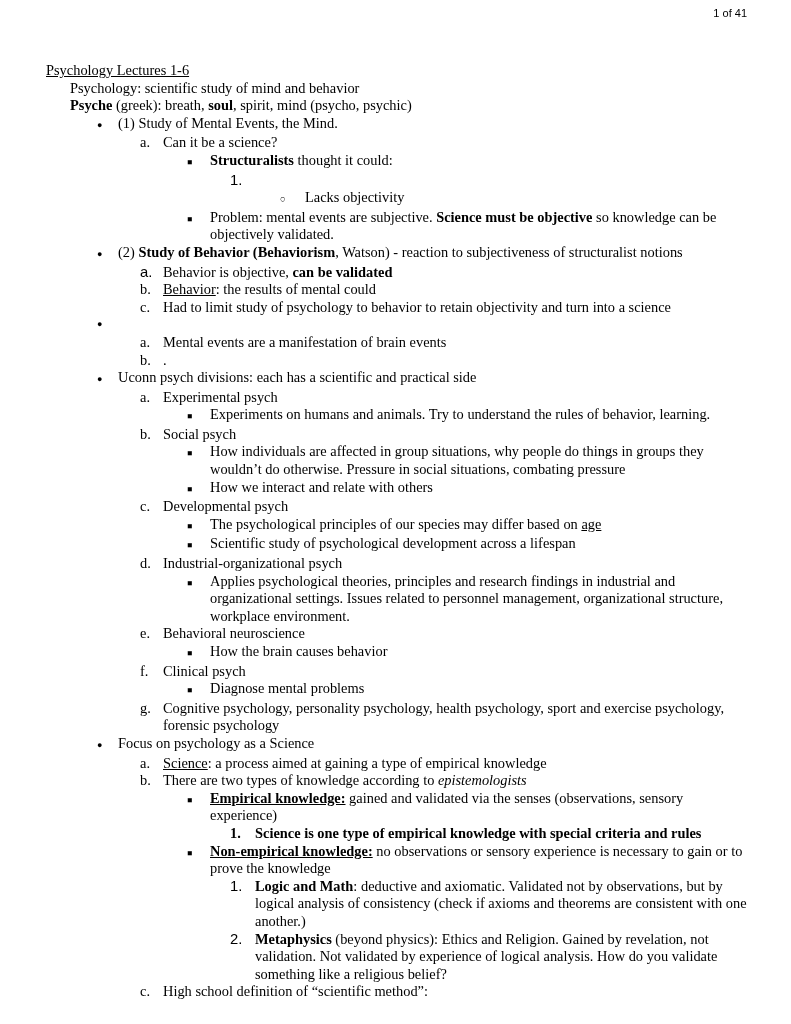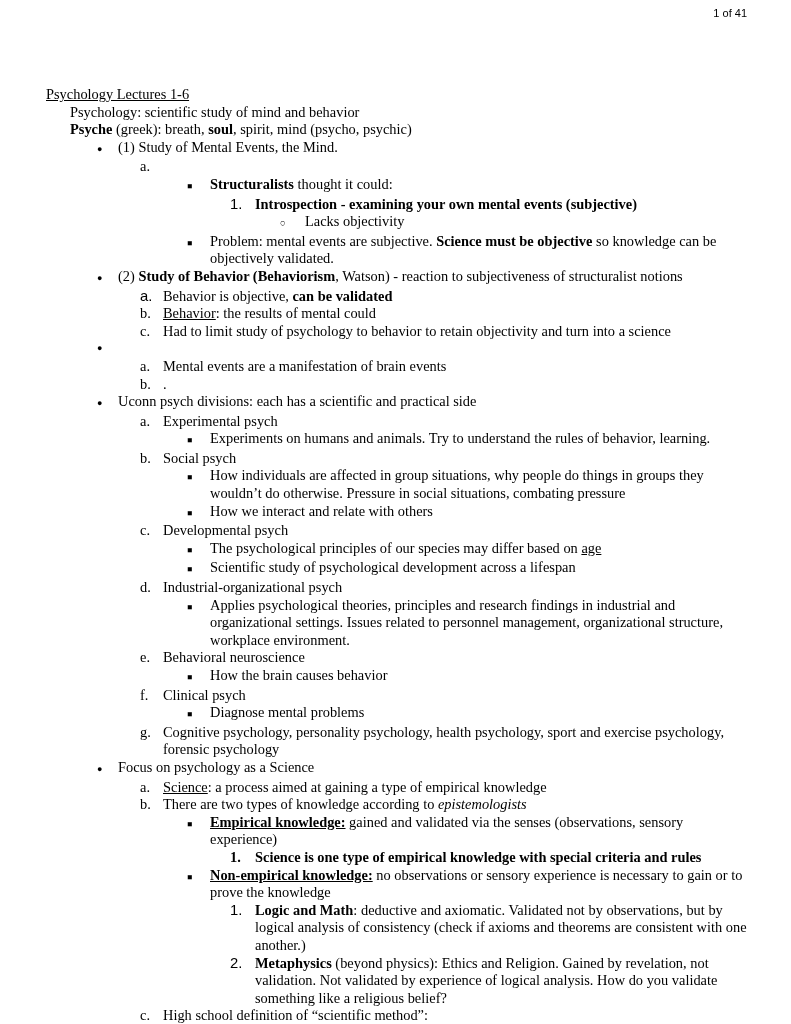--- a/index.html
+++ b/index.html
@@ -16,21 +16,20 @@
   .page-indicator {
     position: absolute;
     top: 7px;
     right: 44px;
     font-family: "Liberation Sans", sans-serif;
     font-size: 11px;
     color: #000;
   }
   .doc {
     padding: 62px 42px 0 46px;
-    margin-top: 24px;
   }
   .line {
     display: flex;
     align-items: baseline;
     line-height: 17.6px;
   }
   
   .lvl0 { padding-left: 0; }
   .lvl1 { padding-left: 24px; }
   .lvl2 { padding-left: 51px; }
@@ -73,28 +72,28 @@
     </div>
     <div class="line lvl1">
       <span class="text"><span class="b">Psyche</span><span> (greek): breath, </span><span class="b">soul</span><span>, spirit, mind (psycho, psychic)</span></span>
     </div>
     <div class="line lvl2">
       <span class="marker mk-disc">●</span>
       <span class="text"><span>(1) Study of Mental Events, the Mind.</span></span>
     </div>
     <div class="line lvl3">
       <span class="marker mk-label">a.</span>
+      <span class="text"><span>Can it be a science?</span></span>
     </div>
     <div class="line lvl4">
       <span class="marker mk-square">■</span>
       <span class="text"><span class="b">Structuralists</span><span> thought it could:</span></span>
     </div>
     <div class="line lvl5">
       <span class="marker mk-label sans">1.</span>
-      <span class="text"><span class="b">Introspection - examining your own mental events (subjective)</span></span>
     </div>
     <div class="line lvl6">
       <span class="marker mk-circle">○</span>
       <span class="text"><span>Lacks objectivity</span></span>
     </div>
     <div class="line lvl4">
       <span class="marker mk-square">■</span>
       <span class="text"><span>Problem: mental events are subjective. </span><span class="b">Science must be objective</span><span> so knowledge can be objectively validated.</span></span>
     </div>
     <div class="line lvl2">

